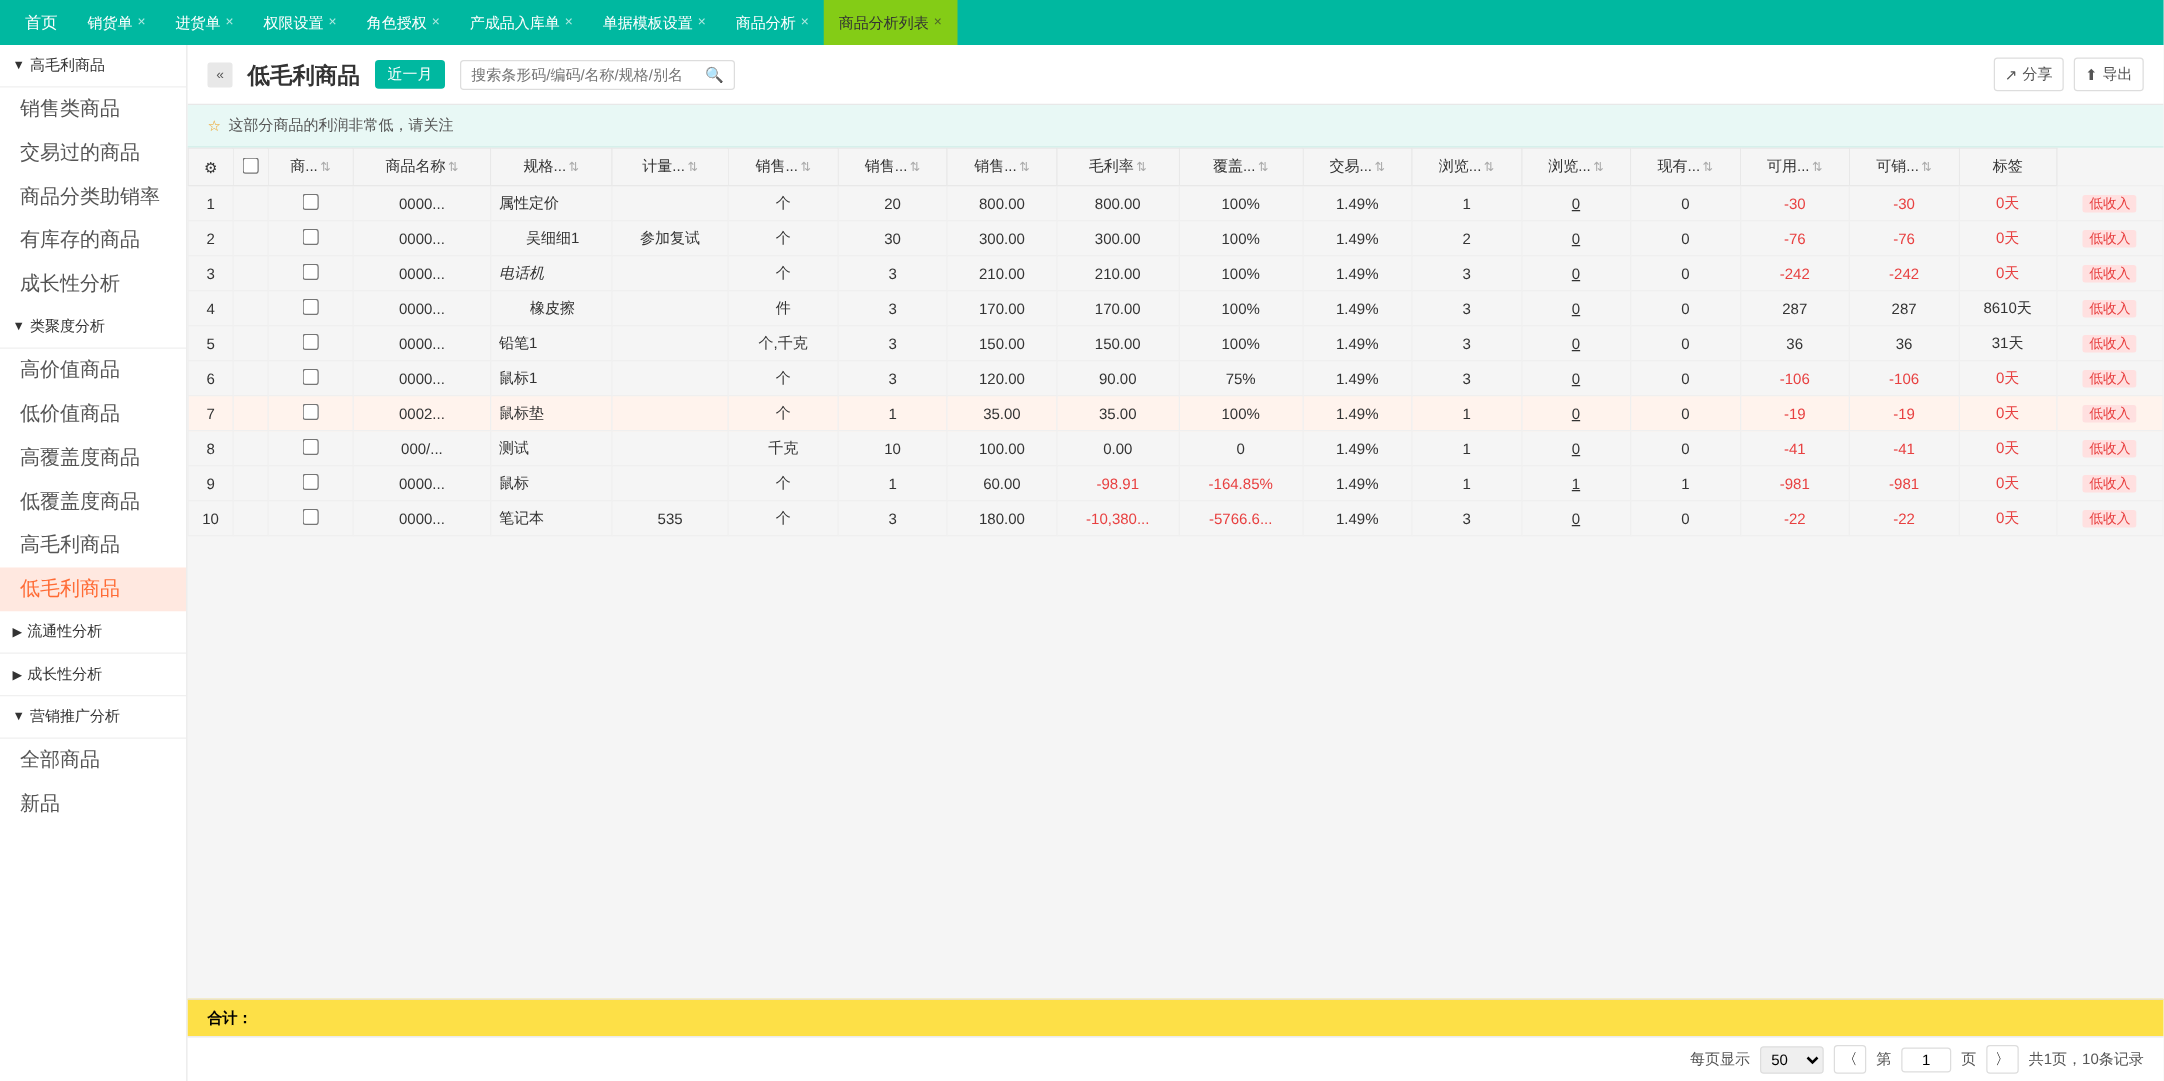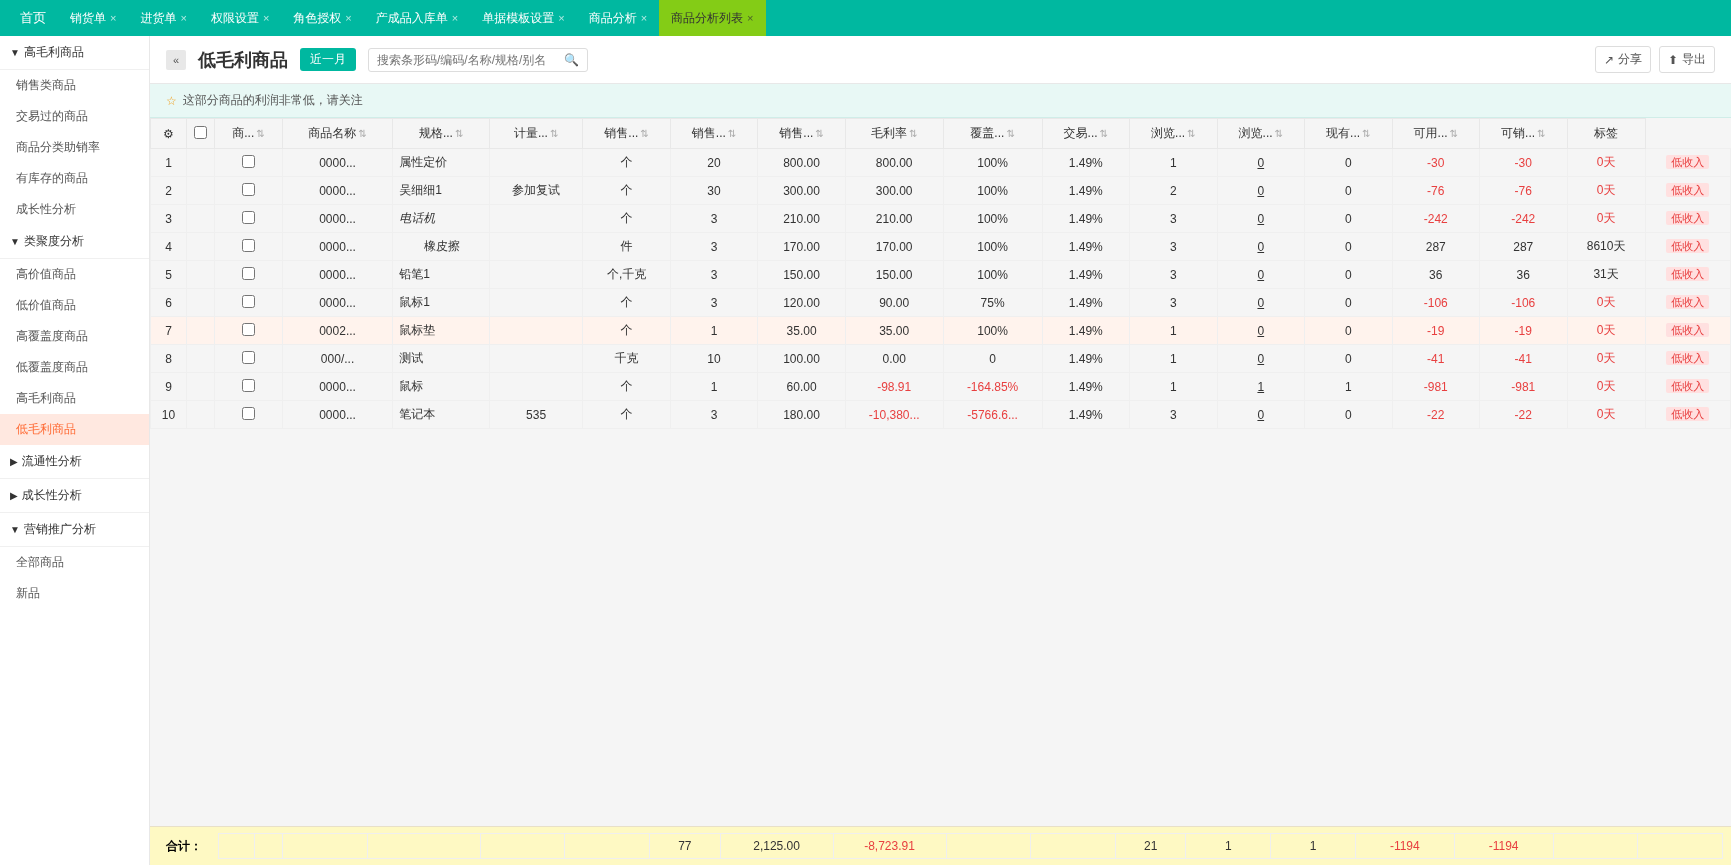--- a/index.html
+++ b/index.html
@@ -11,21 +11,21 @@
     .top-nav .nav-item.active { background: #84cc16; color: #333; }
     .top-nav .nav-item .close-btn { margin-left: 4px; opacity: 0.7; font-size: 11px; }
     
     
     .main-layout { display: flex; height: calc(100vh - 36px); }
     
     
     .sidebar { width: 150px; background: #fff; border-right: 1px solid #e8e8e8; overflow-y: auto; flex-shrink: 0; }
     .sidebar-group-header { display: flex; align-items: center; padding: 8px 10px; color: #333; cursor: pointer; font-size: 12px; border-bottom: 1px solid #f0f0f0; }
     .sidebar-group-header .arrow { margin-right: 4px; font-size: 10px; }
-    .sidebar-item { padding: 7px 16px; color: #555; cursor: pointer; font-size: 12px; }
+    .sidebar-item { padding: 7px 16px; color: #555; cursor: pointer; font-size: 16px; }
     .sidebar-item.active { background: #ffe8e0; color: #ff6b35; }
     
     
     .content { flex: 1; display: flex; flex-direction: column; overflow: hidden; }
     
     
     .content-header { background: #fff; padding: 10px 16px; display: flex; align-items: center; gap: 12px; border-bottom: 1px solid #e8e8e8; }
     .page-title { font-size: 18px; font-weight: bold; color: #333; }
     .filter-btn { background: #00b8a0; color: #fff; padding: 3px 10px; border-radius: 3px; cursor: pointer; font-size: 12px; border: none; }
     .search-box { border: 1px solid #ddd; border-radius: 3px; padding: 4px 8px; width: 220px; font-size: 12px; display: flex; align-items: center; gap: 4px; }
@@ -43,21 +43,21 @@
     thead th { background: #f5f5f5; border: 1px solid #e8e8e8; padding: 6px 4px; text-align: center; white-space: nowrap; font-weight: normal; color: #333; position: sticky; top: 0; z-index: 10; }
     thead th .sort-icon { color: #aaa; font-size: 10px; margin-left: 2px; }
     tbody td { border: 1px solid #efefef; padding: 5px 4px; text-align: center; color: #333; white-space: nowrap; }
     tbody tr.highlighted { background: #fff3ed; }
     tbody tr.highlighted td { background: #fff3ed; }
     .red-text { color: #e84040; }
     .tag { background: #ffe0e0; color: #e84040; padding: 1px 5px; border-radius: 2px; font-size: 11px; }
     .underline { text-decoration: underline; cursor: pointer; }
     
     
-    .footer-total { background: #fef9c3; border-top: 1px solid #e8e0c8; padding: 6px 8px; display: flex; align-items: center; }
+    .footer-total { background: #fde047; border-top: 1px solid #e8e0c8; padding: 6px 8px; display: flex; align-items: center; }
     .total-label { font-weight: bold; min-width: 60px; padding-left: 8px; }
     
     
     .pagination { background: #fff; border-top: 1px solid #e8e8e8; padding: 6px 16px; display: flex; align-items: center; justify-content: flex-end; gap: 8px; font-size: 12px; color: #555; }
     .pagination select { border: 1px solid #ddd; border-radius: 3px; padding: 2px 4px; font-size: 12px; }
     .pagination .page-btn { cursor: pointer; padding: 2px 6px; border: 1px solid #ddd; border-radius: 3px; background: #fff; font-size: 12px; }
     .pagination input.page-input { width: 40px; text-align: center; border: 1px solid #ddd; border-radius: 3px; padding: 2px 4px; font-size: 12px; }
     
     
     .collapse-btn { background: #e8e8e8; border: none; cursor: pointer; width: 20px; height: 20px; border-radius: 2px; display: flex; align-items: center; justify-content: center; font-size: 11px; color: #555; }
@@ -217,21 +217,21 @@
       <td class="red-text">-30</td>
       <td class="red-text">-30</td>
       <td class="red-text">0天</td>
       <td><span class="tag">低收入</span></td>
     </tr>
             <tr>
       <td>2</td>
               <td></td>
       <td><input type="checkbox" style=""></td>
       <td>0000...</td>
-      <td style="text-align:left; padding-left:6px;margin-left:33px;">吴细细1</td>
+      <td style="text-align:center; padding-left:6px;margin-left:33px;">吴细细1</td>
       <td>参加复试</td>
       <td>个</td>
       <td>30</td>
       <td>300.00</td>
       <td class="">300.00</td>
       <td class="">100%</td>
       <td>1.49%</td>
       <td>2</td>
       <td class="underline">0</td>
       <td>0</td>
@@ -407,40 +407,30 @@
       <td class="red-text">-22</td>
       <td class="red-text">0天</td>
       <td><span class="tag">低收入</span></td>
     </tr>
           </tbody>
       </table>
     </div>
 
     <div class="footer-total">
       <span class="total-label">合计：</span>
-      <table style="flex:1; border-collapse:collapse; font-size:12px;">
-        <tbody>
-            <tr>
-          <td style="width:36px;"></td>
-          <td style="width:28px;"></td>
-          <td style="min-width:60px;"></td>
-          <td style="min-width:80px;"></td>
-          <td style="min-width:60px;"></td>
-          <td style="min-width:60px;"></td>
-          <td style="min-width:50px; text-align:center;">77</td>
-          <td style="min-width:80px; text-align:center;">2,125.00</td>
-          <td style="min-width:80px; text-align:center;" class="red-text">-8,723.91</td>
-          <td style="min-width:60px;"></td>
-          <td style="min-width:60px;"></td>
-          <td style="min-width:50px; text-align:center;">21</td>
-          <td style="min-width:60px; text-align:center;">1</td>
-          <td style="min-width:60px; text-align:center;">1</td>
-          <td style="min-width:70px; text-align:center;" class="red-text">-1194</td>
-          <td style="min-width:70px; text-align:center;" class="red-text">-1194</td>
-          <td style="min-width:60px;"></td>
-          <td style="min-width:60px;"></td>
-        </tr>
-      </tbody>
-        </table>
-    </div>
-
+    </div>
+
+    <div class="pagination">
+      <span>每页显示</span>
+      <select>
+        <option>50</option>
+        <option>100</option>
+        <option>200</option>
+      </select>
+      <button class="page-btn">〈</button>
+      <span>第</span>
+      <input class="page-input" type="text" value="1" style="">
+      <span>页</span>
+      <button class="page-btn">〉</button>
+      <span>共1页，10条记录</span>
+    </div>
   </div>
 </div>
 
 </body></html>

